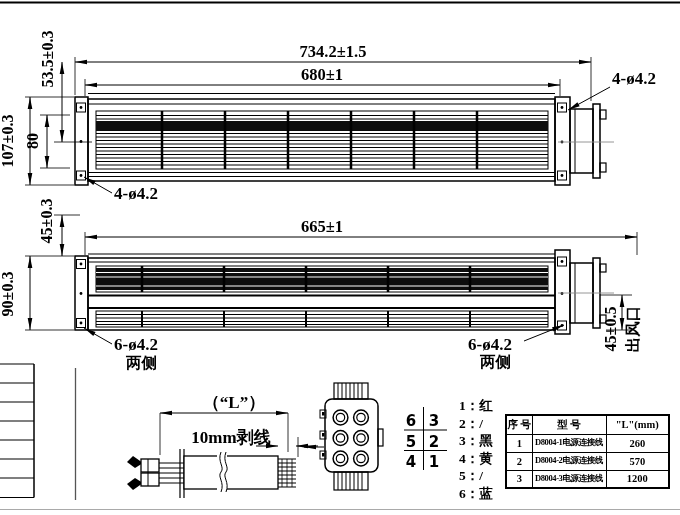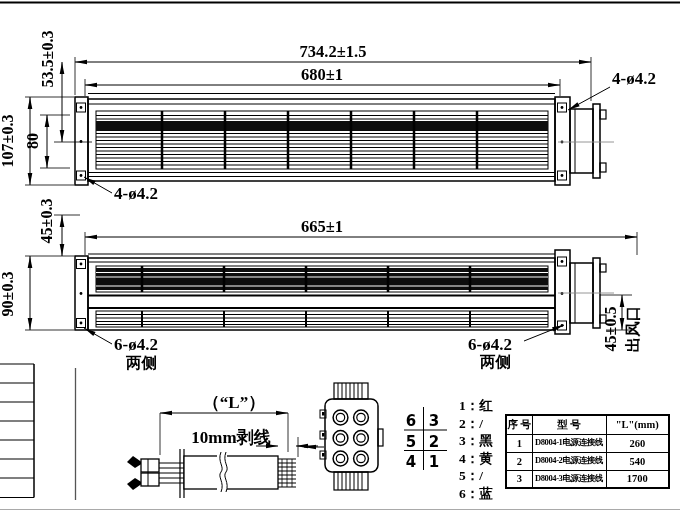--- a/index.html
+++ b/index.html
@@ -278,24 +278,24 @@
       <th>"L"(mm)</th>
     </tr>
     <tr style="height:18px;">
       <td>1</td>
       <td class="model">D8004-1电源连接线</td>
       <td>260</td>
     </tr>
     <tr style="height:18px;">
       <td>2</td>
       <td class="model">D8004-2电源连接线</td>
-      <td>540</td>
+      <td>570</td>
     </tr>
     <tr style="height:18px;">
       <td>3</td>
       <td class="model">D8004-3电源连接线</td>
-      <td>1700</td>
+      <td>1200</td>
     </tr>
   </tbody>
       </table>
 </div>
 
 </div>
 
 </body></html>

